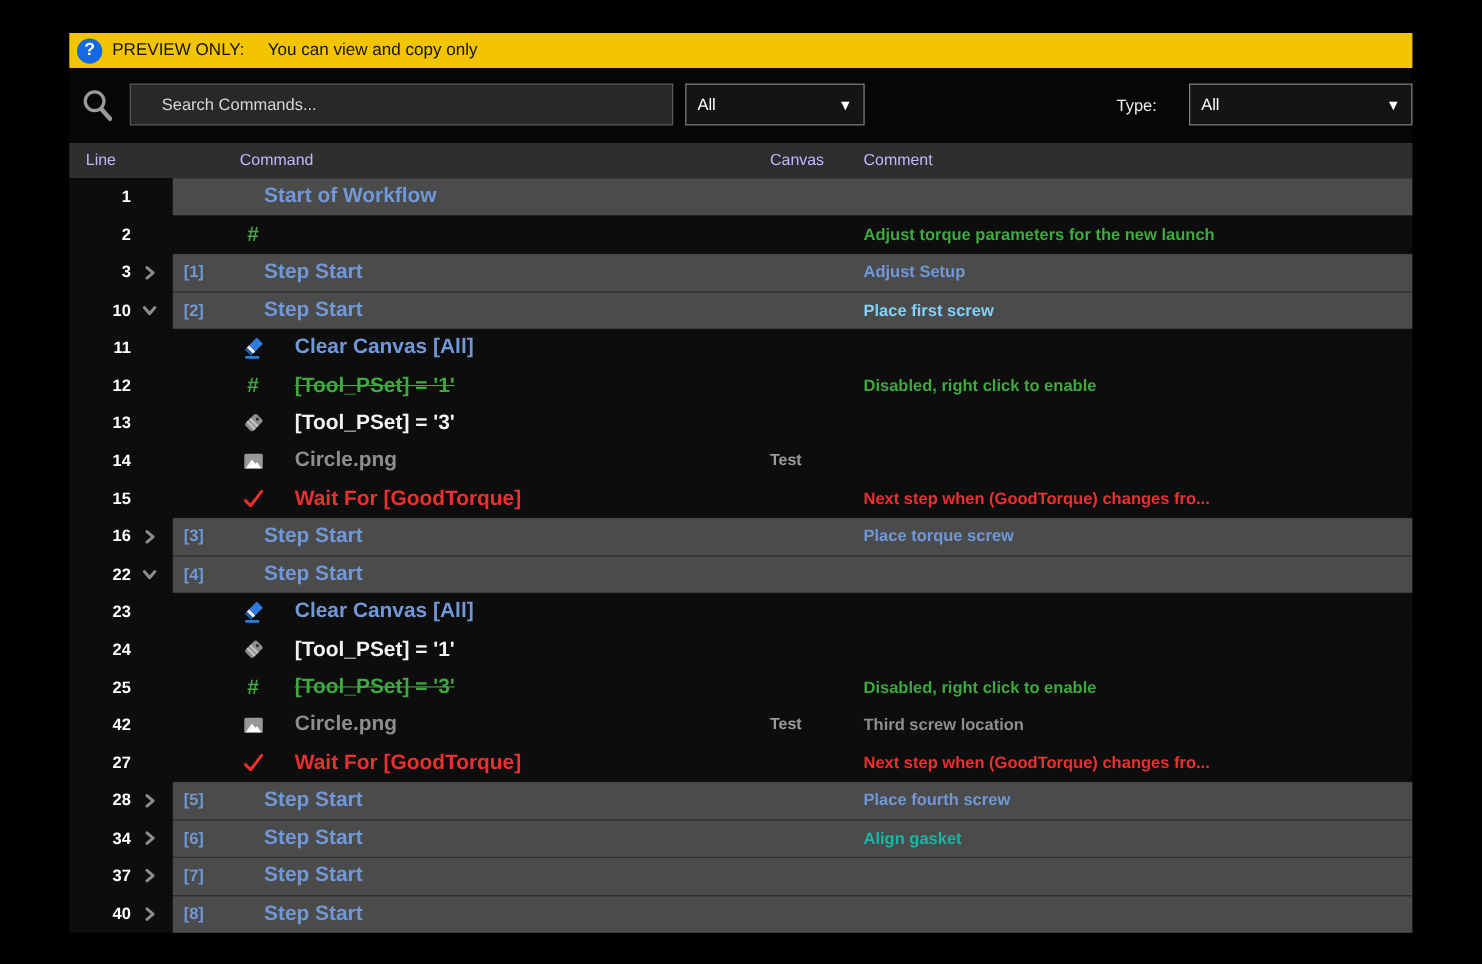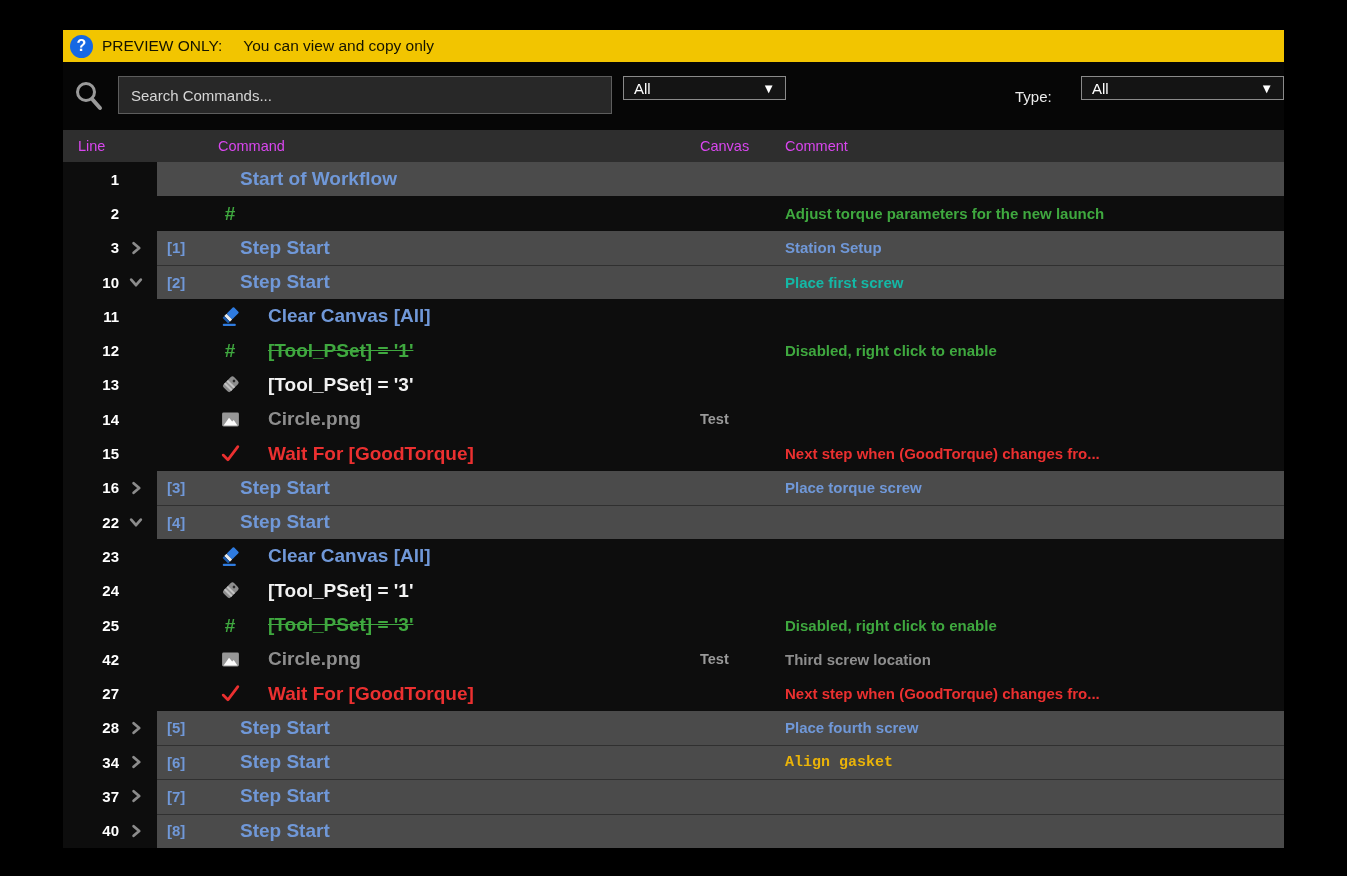--- a/index.html
+++ b/index.html
@@ -14,33 +14,33 @@
   .banner{height:32px;display:flex;align-items:center;gap:9px;padding-left:7px;box-sizing:border-box;}
   .q-icon{width:23px;height:23px;border-radius:50%;color:#fff;font-weight:bold;font-size:16px;
     display:flex;align-items:center;justify-content:center;flex:none;line-height:1;}
   .banner-label{font-size:15.5px;}
   .banner-msg{font-size:15.5px;margin-left:12px;}
 
   
   .toolbar{position:relative;height:68px;background:#060606;}
   .search-icon{position:absolute;left:10px;top:17px;width:32px;height:34px;}
   .search-input{position:absolute;left:55px;top:14px;width:494px;height:38px;box-sizing:border-box;
-    background:#282828;border:1px solid #5d5d5d;color:#e4e4e4;font-size:15px;padding:0 12px;
+    background:#282828;border:1px solid #5d5d5d;color:#e4e4e4;font-size:15px;padding:0 28px;
     font-family:"Liberation Sans", sans-serif;outline:none;}
   .search-input::placeholder{color:#d6d6d6;opacity:1;}
-  .dd{position:absolute;top:14px;height:24px;box-sizing:border-box;background:#141414;border:1px solid #8a8a8a;
+  .dd{position:absolute;top:14px;height:38px;box-sizing:border-box;background:#141414;border:1px solid #8a8a8a;
     display:flex;align-items:center;padding:0 10px;color:#fff;font-size:15px;cursor:default;}
   .dd .arrow{margin-left:auto;font-size:13px;color:#fff;}
   .dd1{left:560px;width:163px;}
   .type-label{position:absolute;left:952px;top:0;height:68px;display:flex;align-items:center;color:#eaeaea;font-size:15px;}
   .dd2{left:1018px;width:203px;}
 
   
   .grid-header{position:relative;height:32px;background:#2e2e2e;}
-  .grid-header .h{position:absolute;top:0;height:32px;line-height:32px;color:#d946ef;font-size:14.5px;}
+  .grid-header .h{position:absolute;top:0;height:32px;line-height:32px;color:#c4b5fd;font-size:14.5px;}
   .h-line{left:15px;} .h-command{left:155px;} .h-canvas{left:637px;} .h-comment{left:722px;}
 
   
   .rows{position:relative;}
   .row{height:34.3px;display:flex;}
   .cell-line{width:94px;flex:none;background:#0d0d0d;display:flex;align-items:center;}
   .line-num{width:56px;text-align:right;color:#ffffff;font-weight:bold;font-size:15px;}
   .chev{width:34px;height:100%;display:flex;align-items:center;justify-content:center;}
   .cell-body{flex:1;position:relative;background:#0d0d0d;}
   .row.step .cell-body{background:#4b4b4b;}
@@ -152,21 +152,21 @@
       <span class="bracket" style="color: rgb(112, 152, 216);">[1]</span>
       <span class="iconbox">
         
         
         
         
         
       </span>
       <span class="command" style="color: rgb(112, 152, 216);">Step Start</span>
       <span class="canvas-cell"></span>
-      <span class="comment" style="color: rgb(112, 152, 216);">Station Setup</span>
+      <span class="comment" style="color: rgb(112, 152, 216);">Adjust Setup</span>
     </div>
   </div>
         <div class="row step divided no-icon">
     <div class="cell-line">
       <span class="line-num">10</span>
       <span class="chev">
 
         <svg class="chev-down" width="16" height="16" viewBox="0 0 20 20">
           <polyline points="4,7 10,14 16,7" fill="none" stroke="#8c8c8c" stroke-width="3.4" stroke-linecap="round" stroke-linejoin="round"></polyline>
         </svg>
@@ -176,21 +176,21 @@
       <span class="bracket" style="color: rgb(112, 152, 216);">[2]</span>
       <span class="iconbox">
         
         
         
         
         
       </span>
       <span class="command" style="color: rgb(112, 152, 216);">Step Start</span>
       <span class="canvas-cell"></span>
-      <span class="comment" style="color: #14b8a6;">Place first screw</span>
+      <span class="comment" style="color: #7dd3fc;">Place first screw</span>
     </div>
   </div>
         <div class="row">
     <div class="cell-line">
       <span class="line-num">11</span>
       <span class="chev">
         
         
       </span>
     </div>
@@ -504,21 +504,21 @@
       <span class="bracket" style="color: rgb(112, 152, 216);">[6]</span>
       <span class="iconbox">
         
         
         
         
         
       </span>
       <span class="command" style="color: rgb(112, 152, 216);">Step Start</span>
       <span class="canvas-cell"></span>
-      <span class="comment" style="color: #eab308; font-family: Liberation Mono, monospace;">Align gasket</span>
+      <span class="comment" style="color: #14b8a6;">Align gasket</span>
     </div>
   </div>
         <div class="row step divided no-icon">
     <div class="cell-line">
       <span class="line-num">37</span>
       <span class="chev">
         <svg class="chev-right" width="16" height="16" viewBox="0 0 20 20">
           <polyline points="7,4 14,10 7,16" fill="none" stroke="#8c8c8c" stroke-width="3.4" stroke-linecap="round" stroke-linejoin="round"></polyline>
         </svg>
 

